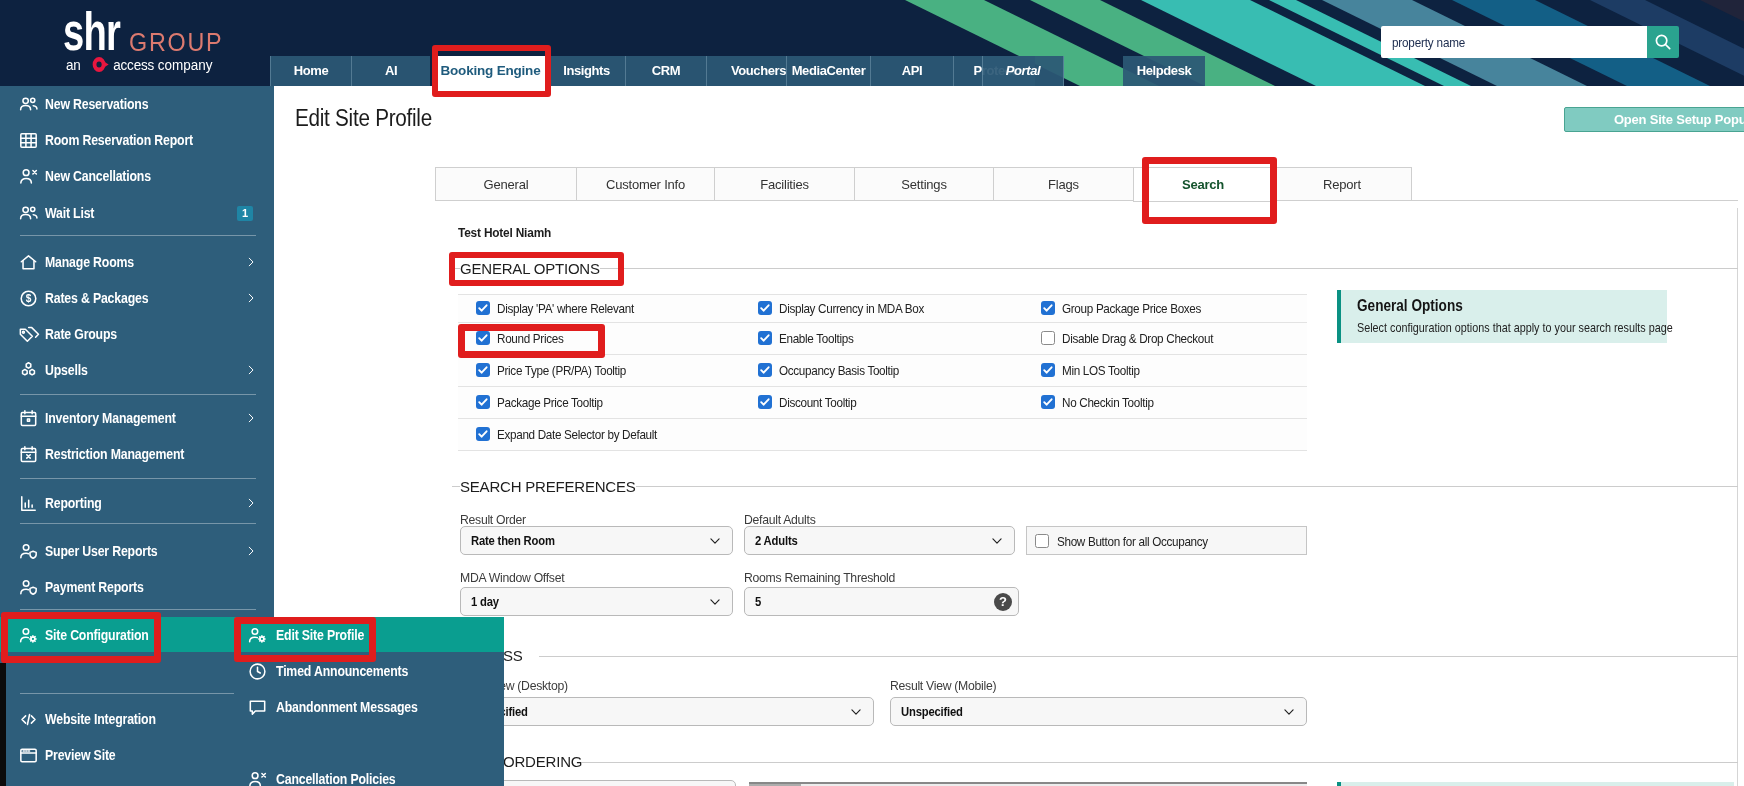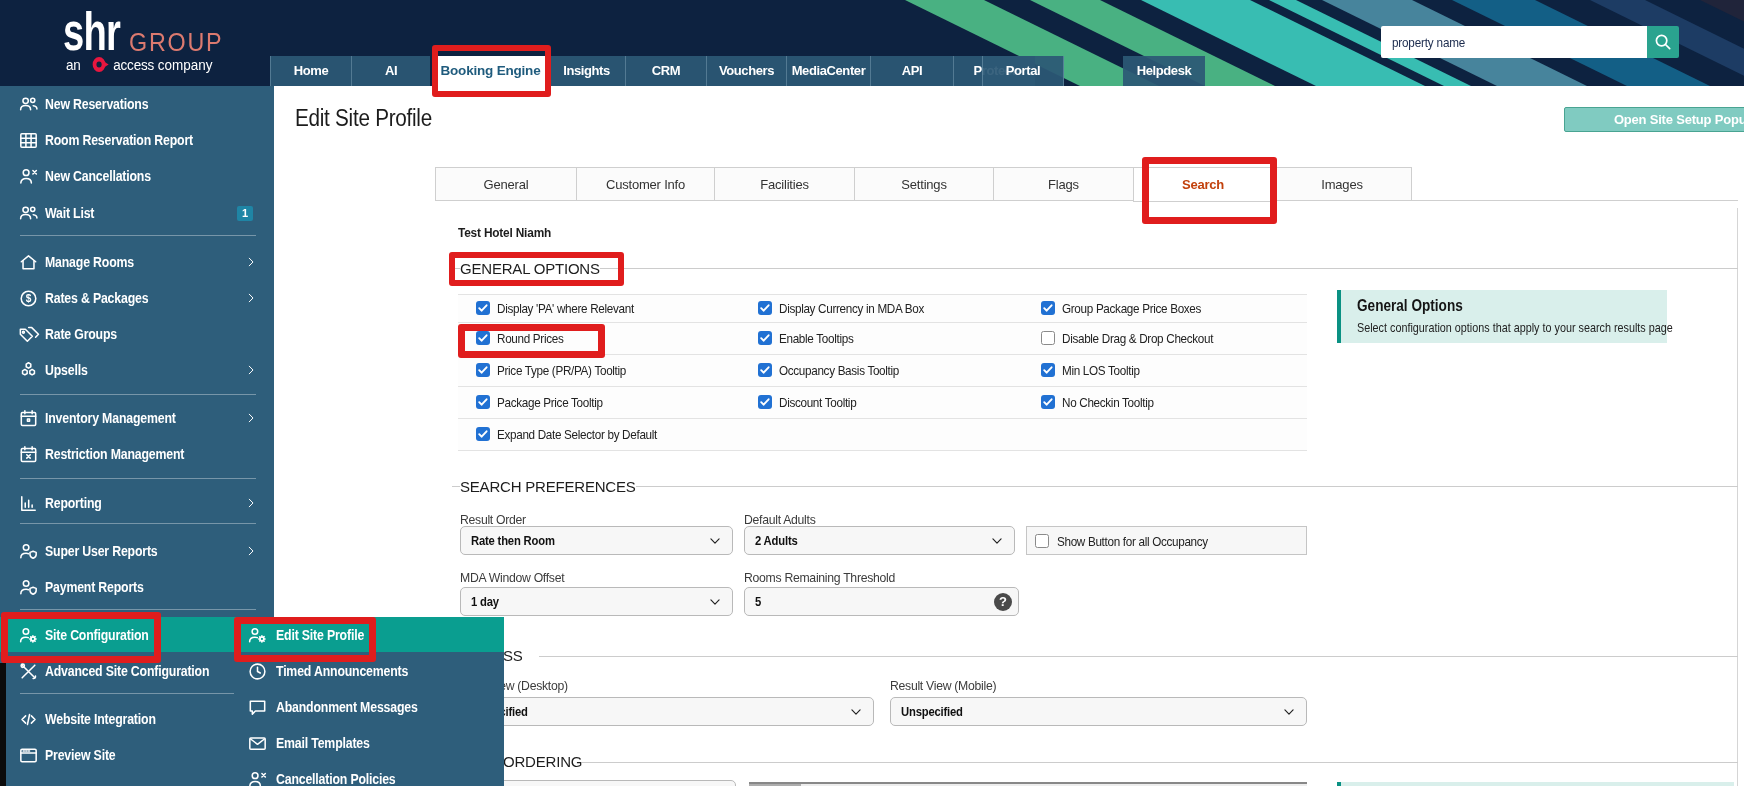--- a/index.html
+++ b/index.html
@@ -57,25 +57,25 @@
   <div class="abs" style="left:66px;top:56px;height:18px;line-height:18px;color:#fff;font-size:15.5px;letter-spacing:-0.2px;transform:scaleX(0.87);transform-origin:0 50%;">an&nbsp;&nbsp; <svg width="21" height="17" viewBox="0 0 21 17" style="vertical-align:-3px;">
           <circle cx="9" cy="8.5" r="5.2" fill="none" stroke="#e8173f" stroke-width="4.4"></circle>
           <polygon points="13.2,4.8 20,8.5 13.2,12.2" fill="#e8173f"></polygon>
         </svg> access <span style="letter-spacing:0;">company</span></div>
 
   <div class="nt" style="left:270px;width:81px;">Home</div>
   <div class="nt" style="left:351px;width:79px;">AI</div>
   <div class="abs" style="left:435px;top:56px;width:111px;height:30px;background:#fff;color:#1f5b7d;font-size:13.5px;font-weight:bold;text-align:center;line-height:30px;letter-spacing:-0.2px;">Booking Engine</div>
   <div class="nt" style="left:547px;width:78px;">Insights</div>
   <div class="nt" style="left:625px;width:81px;">CRM</div>
-  <div class="nt" style="left:706px;width:80px;">Vouchers</div>
+  <div class="nt" style="left:706px;width:80px;text-align:right;">Vouchers</div>
   <div class="nt" style="left:786px;width:84px;">MediaCenter</div>
   <div class="nt" style="left:870px;width:83px;">API</div>
   <div class="nt" style="left:953px;width:82px;">Protect</div>
-  <div class="nt" style="left:982px;width:82px;border-right:1px solid rgba(170,200,220,0.33);">Portal</div>
+  <div class="nt" style="left:982px;width:82px;border-right:1px solid rgba(170,200,220,0.33);font-style:italic;">Portal</div>
   <div class="nt" style="left:1123px;width:82px;border-left:none;">Helpdesk</div>
 
   <div class="abs" style="left:1381px;top:26px;width:266px;height:32px;background:#fff;border-radius:2px 0 0 2px;">
     <div class="abs" style="left:11px;top:9px;font-size:13px;color:#1b2b4d;letter-spacing:-0.2px;transform:scaleX(0.9);transform-origin:0 0;">property name</div>
   </div>
   <div class="abs" style="left:1647px;top:26px;width:32px;height:32px;background:#2aa38f;border-radius:0 2px 2px 0;">
     <svg class="abs" style="left:6px;top:6px;" width="20" height="20" viewBox="0 0 20 20">
           <circle cx="8.6" cy="8.6" r="5.2" fill="none" stroke="#fff" stroke-width="1.7"></circle>
           <path d="M12.5 12.5l4.2 4.2" stroke="#fff" stroke-width="1.7" fill="none" stroke-linecap="round"></path>
         </svg>
@@ -212,28 +212,20 @@
 <div class="sdiv" style="top:609px;"></div>
 <div class="sideitem" style="top:617px;height:35px;z-index:6;">
       <svg class="ic" viewBox="0 0 24 24">
         <circle cx="9.3" cy="7.8" r="2.9"></circle>
         <path d="M3.8 18.5c0-3 2.4-4.7 5.5-4.7.9 0 1.8.15 2.5.45"></path>
         <circle cx="16.6" cy="15.6" r="2"></circle>
         <path d="M16.6 12.3v1.2M16.6 17.7v1.2M19.9 15.6h-1.2M14.5 15.6h-1.2M18.9 13.2l-.8.8M15.1 17l-.8.8M18.9 18l-.8-.8M15.1 14.2l-.8-.8"></path>
       </svg>
       <span class="txt">Site Configuration</span>
     </div>
-<div class="sideitem" style="top:653px;">
-      <svg class="ic" viewBox="0 0 24 24">
-        <path d="M5.4 18.6L18.6 5.4M5.4 5.4l13.2 13.2"></path>
-        <circle cx="6" cy="6" r="1.7"></circle>
-        <path d="M16.8 19.3c1.5.3 2.8-1 2.5-2.5"></path>
-      </svg>
-      <span class="txt">Advanced Site Configuration</span>
-    </div>
 <div class="sdiv" style="top:693px;"></div>
 <div class="sideitem" style="top:701px;">
       <svg class="ic" viewBox="0 0 24 24">
         <path d="M9 8.2L5.2 12 9 15.8M15 8.2L18.8 12 15 15.8"></path>
         <path d="M13.1 6.8l-2.2 10.4"></path>
       </svg>
       <span class="txt">Website Integration</span>
     </div>
 <div class="sideitem" style="top:737px;">
       <svg class="ic" viewBox="0 0 24 24">
@@ -258,48 +250,41 @@
         <circle cx="12" cy="12" r="7.7"></circle>
         <path d="M12 7.6V12l2.9 1.6"></path>
       </svg>
       <span class="txt">Timed Announcements</span>
     </div>
 <div class="subitem" style="top:689px;">
       <svg class="ic" viewBox="0 0 24 24">
         <path d="M4.5 5.5h15v10.2h-9.7L6.6 18.9v-3.2H4.5z"></path>
       </svg>
       <span class="txt">Abandonment Messages</span>
-    </div>
-<div class="subitem" style="top:725px;">
-      <svg class="ic" viewBox="0 0 24 24">
-        <rect x="4" y="6.3" width="16" height="11.6" rx="1"></rect>
-        <path d="M4.8 7.3l7.2 5.5 7.2-5.5"></path>
-      </svg>
-      <span class="txt">Email Templates</span>
     </div>
 <div class="subitem" style="top:761px;">
       <svg class="ic" viewBox="0 0 24 24">
         <circle cx="9.5" cy="8" r="3"></circle>
         <path d="M4 18.8c0-3 2.4-4.8 5.5-4.8s5.5 1.8 5.5 4.8"></path>
         <path d="M16.6 5.8l3.6 3.6M20.2 5.8l-3.6 3.6"></path>
       </svg>
       <span class="txt">Cancellation Policies</span>
     </div>
 
 <div class="abs" style="left:295px;top:105px;font-size:23px;color:#1c1c1c;letter-spacing:-0.3px;transform:scaleX(0.9);transform-origin:0 0;">Edit Site Profile</div>
 <div class="abs" style="left:1564px;top:107px;width:240px;height:25px;background:#80cbc1;border:1px solid #49a492;border-radius:2px;color:#fff;font-size:13px;font-weight:bold;text-align:center;line-height:23px;letter-spacing:-0.2px;">Open Site Setup Popup</div>
 
 <div class="abs" style="left:435px;top:200px;width:1303px;height:1px;background:#cfcfcf;z-index:1;"></div>
 <div class="ctab" style="left:435px;width:141px;">General</div>
 <div class="ctab" style="left:576px;width:138px;">Customer Info</div>
 <div class="ctab" style="left:714px;width:140px;">Facilities</div>
 <div class="ctab" style="left:854px;width:139px;">Settings</div>
 <div class="ctab" style="left:993px;width:140px;">Flags</div>
-<div class="ctab" style="left:1133px;width:139px;height:35px;background:#fff;font-weight:bold;color:#c2410c;z-index:3;">Search</div>
-<div class="ctab" style="left:1272px;width:140px;border-right:1px solid #cfcfcf;">Images</div>
+<div class="ctab" style="left:1133px;width:139px;height:35px;background:#fff;font-weight:bold;color:#14532d;z-index:3;">Search</div>
+<div class="ctab" style="left:1272px;width:140px;border-right:1px solid #cfcfcf;">Report</div>
 <div class="abs" style="left:458px;top:226px;font-size:12.5px;font-weight:bold;color:#1d1d1d;letter-spacing:-0.2px;transform:scaleX(0.95);transform-origin:0 0;">Test Hotel Niamh</div>
 
 <div class="fline" style="left:452px;top:268px;width:1286px;"></div>
 <div class="legend" style="left:460px;top:260px;">GENERAL OPTIONS</div>
 
 <div class="abs" style="left:458px;top:294px;width:849px;height:156px;background:#fdfdfd;"></div>
 <div class="gline" style="top:294px;"></div>
 <div class="gline" style="top:322px;"></div>
 <div class="gline" style="top:354px;"></div>
 <div class="gline" style="top:386px;"></div>

